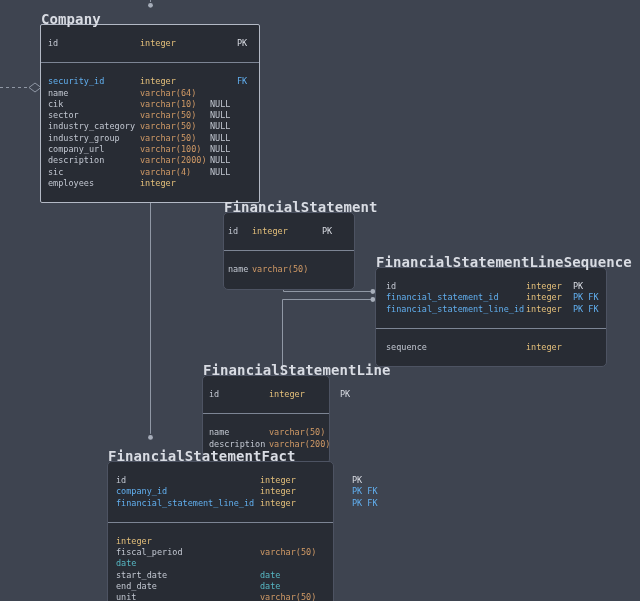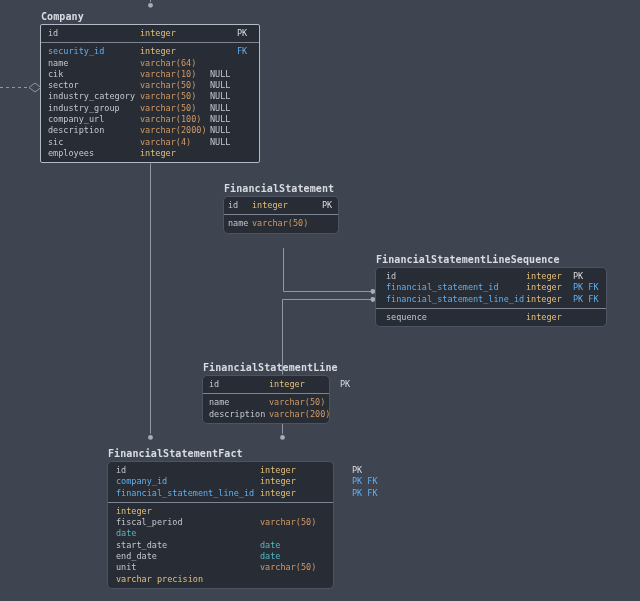--- a/index.html
+++ b/index.html
@@ -14,43 +14,43 @@
     position:relative;width:640px;height:601px;background:var(--background);
     font-family:"DejaVu Sans Mono","Liberation Mono",monospace;overflow:hidden;
   }
   .conn-layer{position:absolute;left:0;top:0;width:640px;height:601px}
   .conn-line{stroke:var(--line-color);stroke-width:1;fill:none}
   .conn-line.dashed{stroke-dasharray:3 3}
   .conn-dot{fill:var(--dot-color);stroke:none}
   .conn-diamond{fill:var(--background);stroke:var(--line-color);stroke-width:1}
   .tbl{position:absolute}
   .tbl-title{
-    position:absolute;top:-13px;left:1px;font-size:10px;font-weight:700;
+    position:absolute;top:-13px;left:1px;font-size:14px;font-weight:700;
     color:var(--title-text);white-space:nowrap;letter-spacing:0.1px;
   }
   .tbl-frame{
     box-sizing:border-box;width:100%;background:var(--table-bg);
     border:1px solid var(--table-border);border-radius:5px;
   }
   .tbl.selected .tbl-frame{border-color:var(--selected-border);border-radius:2px}
-  .sec{padding:3px 0}
+  .sec{padding:13px 0}
   .sec + .sec{border-top:1px solid var(--divider)}
   .row{display:grid;font-size:8.5px;line-height:11.3px;white-space:nowrap;overflow:visible}
   .c-name{color:var(--name-text)}
   .c-name.fk{color:var(--fk-text)}
   .c-type.t-num{color:var(--int-type)}
   .c-type.t-str{color:var(--varchar-type)}
   .c-type.t-date{color:var(--date-type)}
   .c-attr{color:var(--name-text)}
   .c-keys{color:var(--pk-text)}
   .c-keys.fk{color:var(--fk-text)}
 
   #tbl-company{left:40px;top:24px;width:220px}
   #tbl-company .row{grid-template-columns:92px 70px 27px 1fr;padding:0 7px}
-  #tbl-fs{left:223px;top:196px;width:116px}
+  #tbl-fs{left:223px;top:212px;width:132px}
   #tbl-fs .row{grid-template-columns:24px 70px 0px 1fr;padding:0 4px}
   #tbl-lineseq{left:375px;top:267px;width:232px}
   #tbl-lineseq .row{grid-template-columns:140px 47px 0px 1fr;padding:0 10px}
   #tbl-line{left:202px;top:375px;width:128px}
   #tbl-line .row{grid-template-columns:60px 71px 0px 1fr;padding:0 6px}
   #tbl-fact{left:107px;top:461px;width:227px}
   #tbl-fact .row{grid-template-columns:144px 92px 0px 1fr;padding:0 8px}
 </style>
 </head>
 <body>

